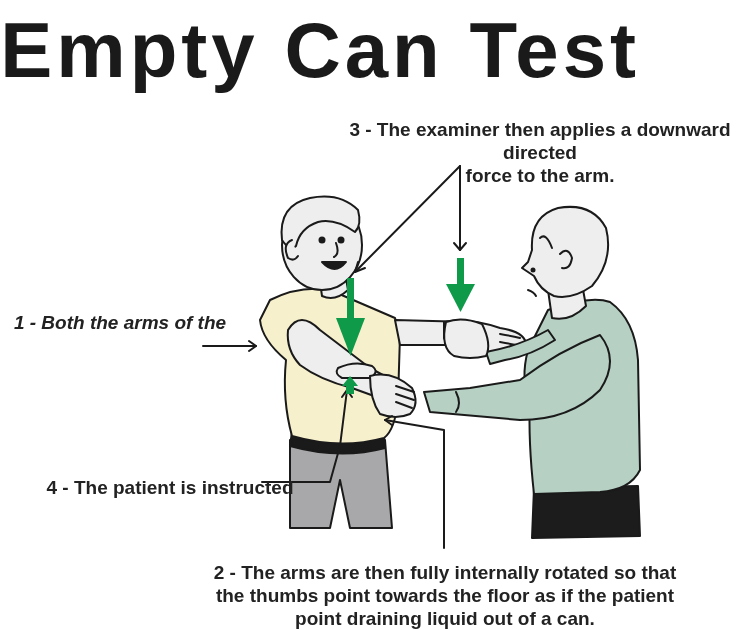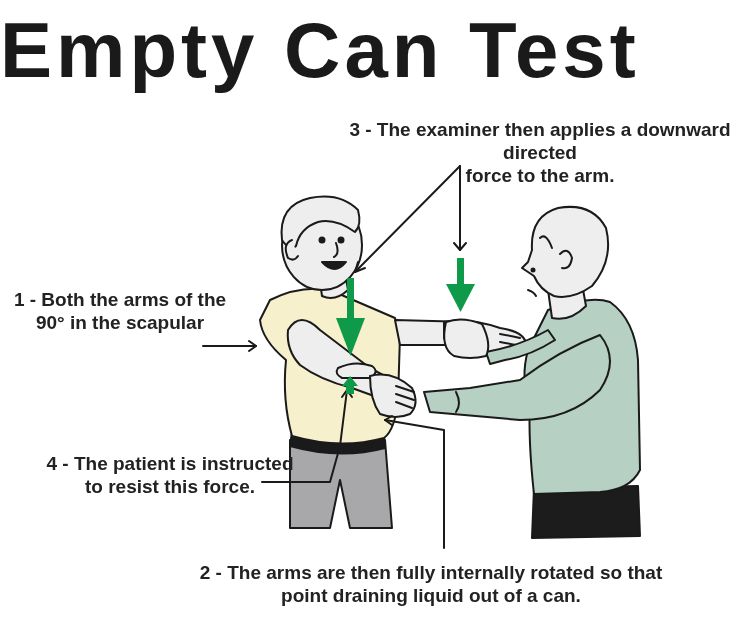--- a/index.html
+++ b/index.html
@@ -1,25 +1,25 @@
 <!DOCTYPE html>
 <html><head>
   <meta charset="utf-8">
   <style>
     html, body { margin: 0; padding: 0; background: #ffffff; }
     body { width: 740px; height: 630px; position: relative; overflow: hidden;
            font-family: "Liberation Sans", "DejaVu Sans", sans-serif; color: #1e1e1e; }
-    .title { position: absolute; left: 0; top: 4px; width: 640px; text-align: left;
+    .title { position: absolute; left: 0; top: 4px; width: 640px; text-align: right;
              font-size: 78px; font-weight: bold; letter-spacing: 4px; line-height: 92px; color: #1a1a1a; }
     .label { position: absolute; font-size: 19px; font-weight: bold; line-height: 23px; text-align: center; color: #222; }
     .label span { display: block; }
     #step3 { left: 330px; top: 118px; width: 420px; }
-    #step1 { left: 0px; top: 288px; width: 240px; }
-    #step4 { left: 0px; top: 452px; width: 340px; }
-    #step2 { left: 156px; top: 561px; width: 550px; }
+    #step1 { left: 0px; top: 311px; width: 240px; font-style: italic; }
+    #step4 { left: 0px; top: 476px; width: 340px; }
+    #step2 { left: 170px; top: 561px; width: 550px; }
     svg.art { position: absolute; left: 0; top: 0; }
   </style>
 </head>
 <body>
 
 <div class="title">Empty Can Test</div>
 
 <svg class="art" width="740" height="630" viewBox="0 0 740 630" xmlns="http://www.w3.org/2000/svg">
   <g stroke="#1a1a1a" stroke-width="2" stroke-linejoin="round" stroke-linecap="round">
 
@@ -115,24 +115,23 @@
   </g>
 </svg>
 
 <div class="label" id="step3">
   <span>3 - The examiner then applies a downward directed</span>
   <span>force to the arm.</span>
 </div>
 
 <div class="label" id="step1">
   <span>1 - Both the arms of the</span>
-  <span>90° in the scapular</span>
 </div>
 
 <div class="label" id="step4">
   <span>4 - The patient is instructed</span>
-  <span>to resist this force.</span>
 </div>
 
 <div class="label" id="step2">
   <span>2 - The arms are then fully internally rotated so that</span>
+  <span>the thumbs point towards the floor as if the patient</span>
   <span>point draining liquid out of a can.</span>
 </div>
 
 </body></html>

